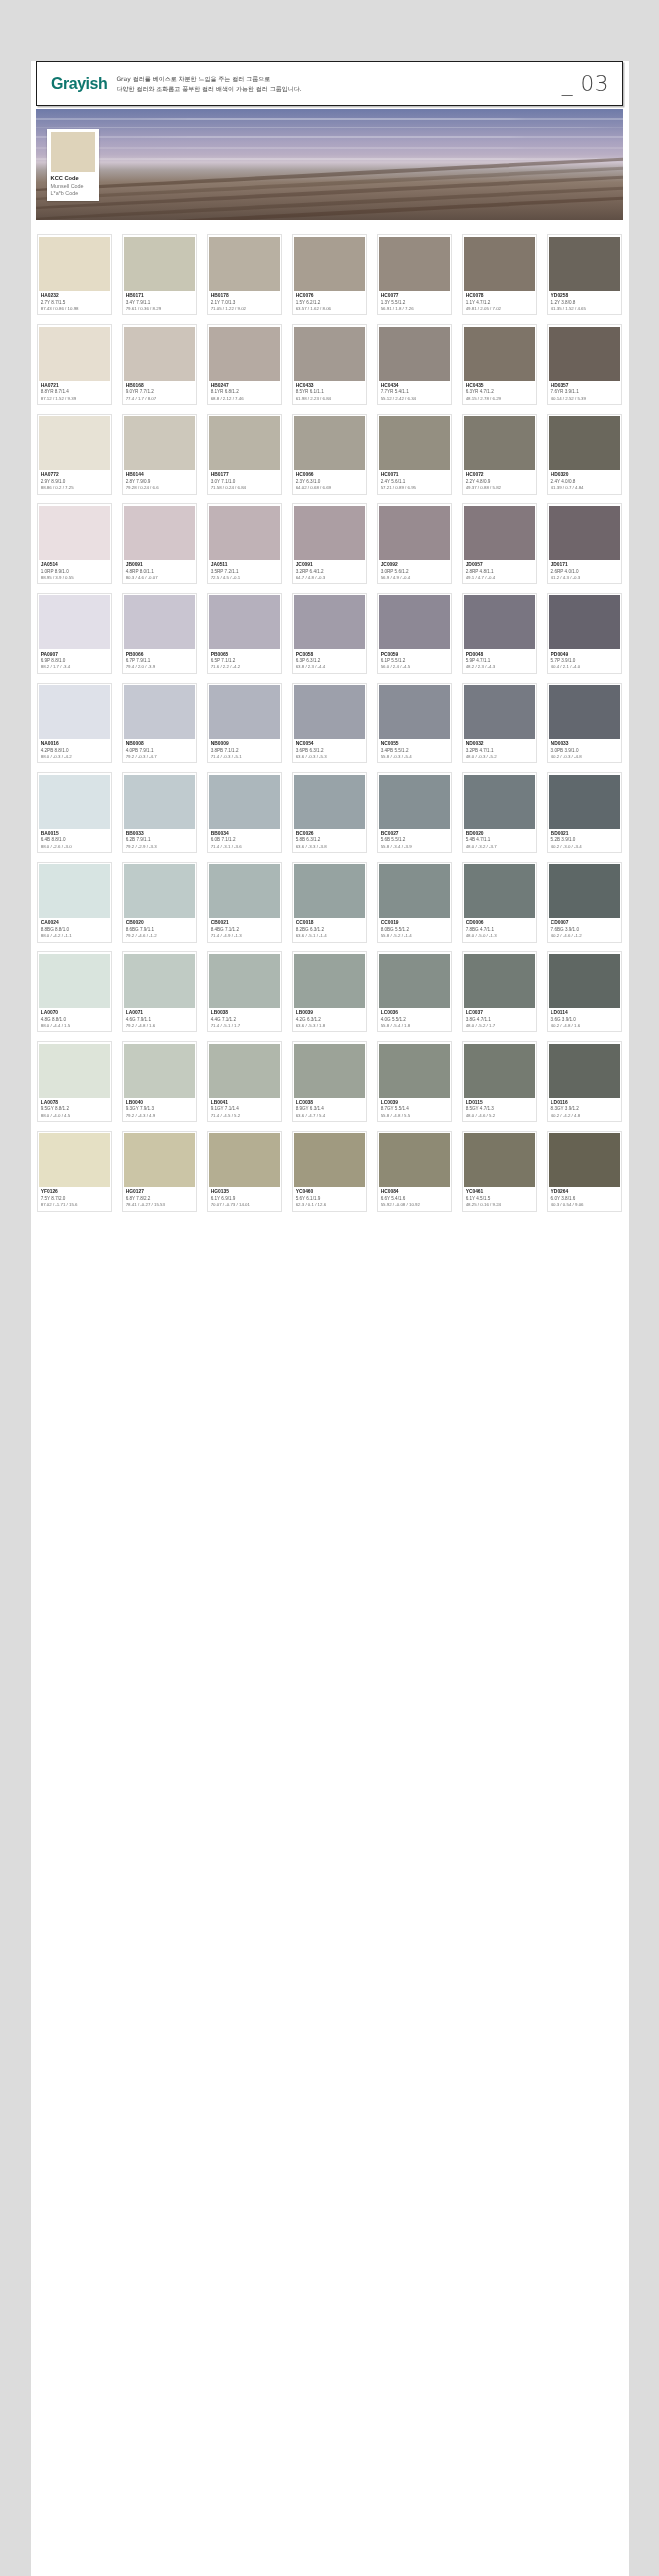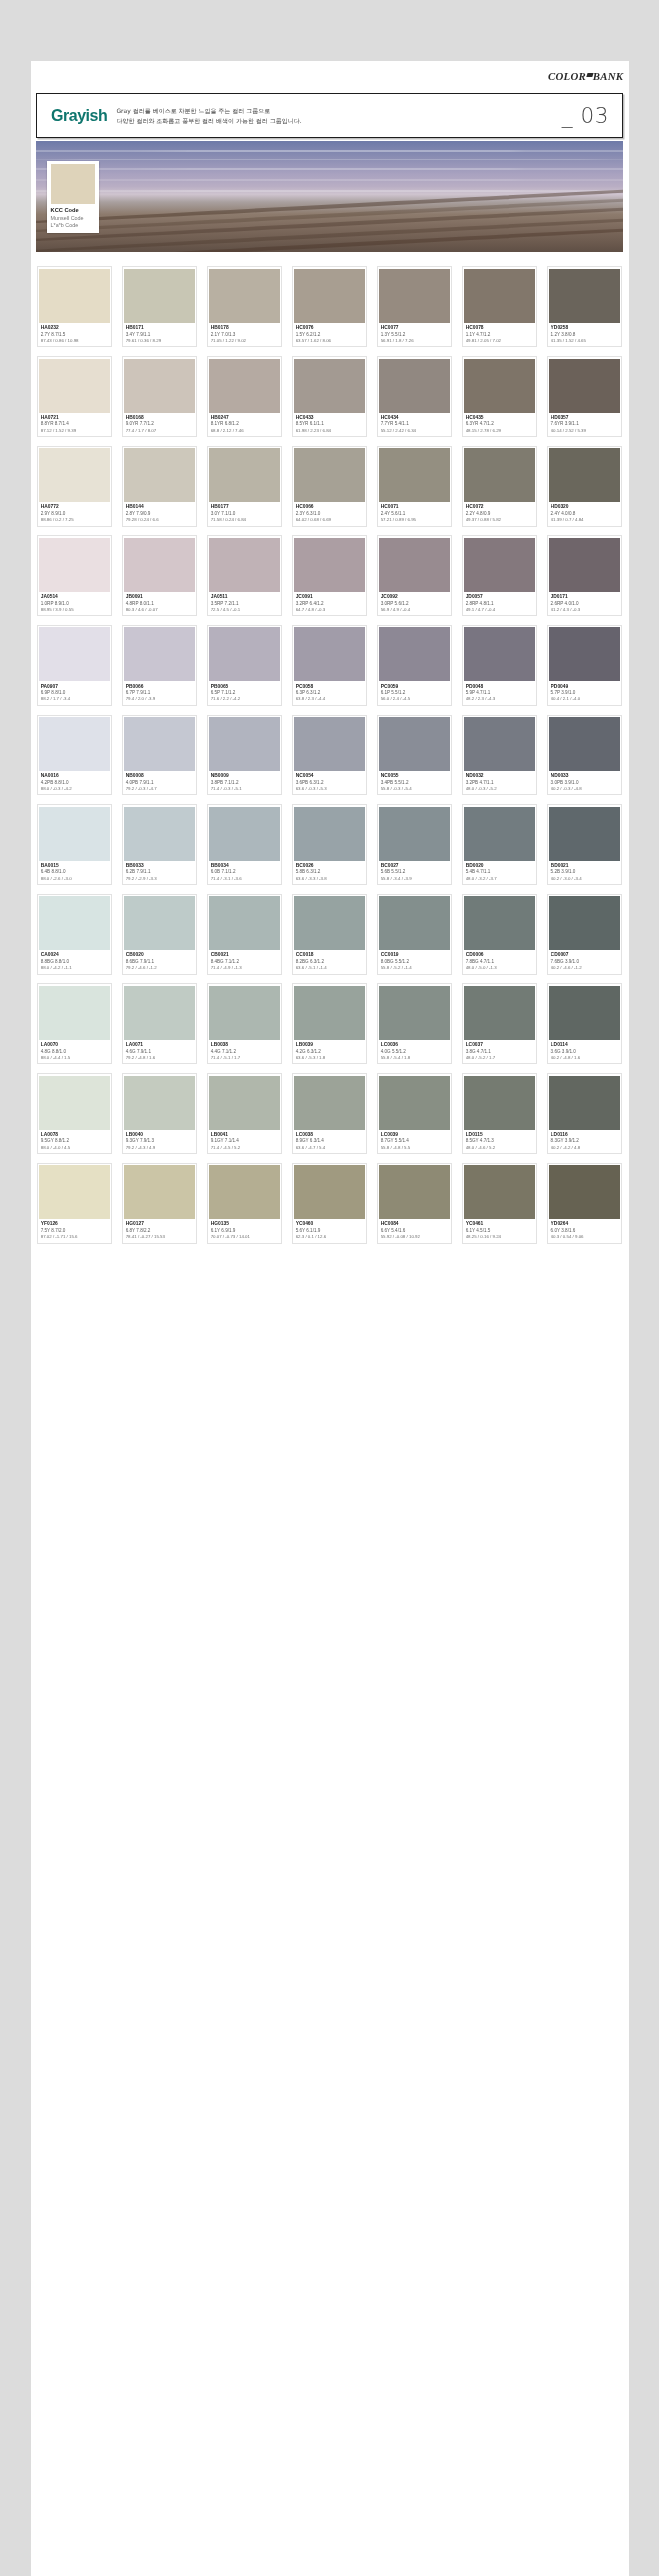--- a/index.html
+++ b/index.html
@@ -96,25 +96,20 @@
   .lab  { font-size:4.4px; color:#6e6e6e; line-height:1.35; white-space:nowrap;
           overflow:hidden; }
 </style>
 </head>
 <body>
 
 <div id="page-top-gap"></div>
 
 <div id="page">
 
-  <div class="brandbar">
-    <div class="brand">
-      <span>COLOR</span><span class="dot"></span><span>BANK</span>
-    </div>
-  </div>
 
   <div class="titlebox">
     <div class="title-main">Grayish</div>
     <div class="title-desc">
       <div>Gray 컬러를 베이스로 차분한 느낌을 주는 컬러 그룹으로</div>
       <div>다양한 컬러와 조화롭고 풍부한 컬러 배색이 가능한 컬러 그룹입니다.</div>
     </div>
     <div class="title-num">_ 03</div>
   </div>
 

